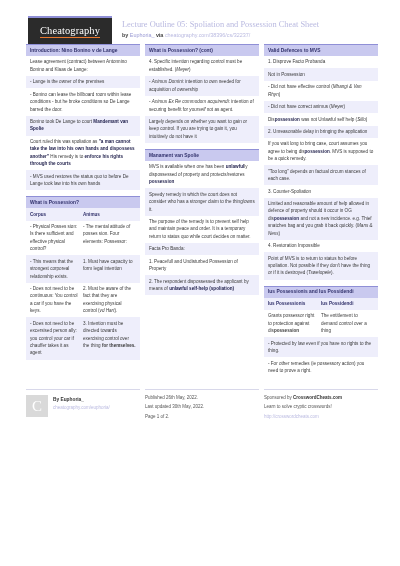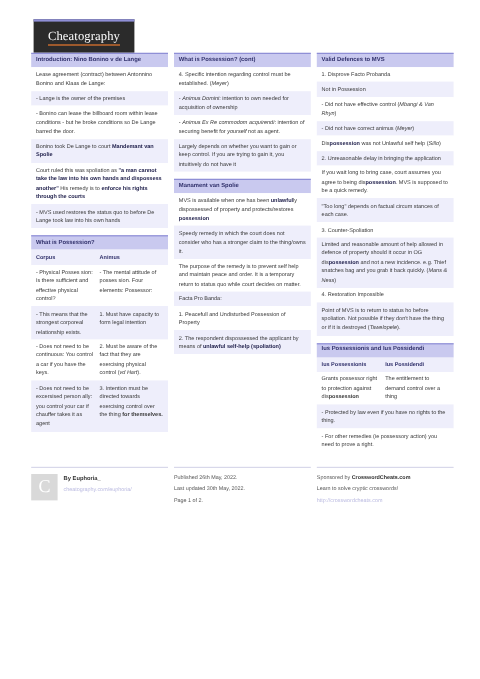--- a/index.html
+++ b/index.html
@@ -163,20 +163,29 @@
   .sponsor-line { margin-bottom: 2.4px; color: #555555; }
   .sponsor-line b { color: #333333; }
   .sponsor-url { color: #b9b9e0; }
 </style>
 </head>
 <body>
 
 <div class="header">
   <div class="logo-box">
     <span class="logo-text">Cheatography</span>
+  </div>
+  <div class="header-text">
+    <div class="sheet-title">Lecture Outline 05: Spoliation and Possession Cheat Sheet</div>
+    <div class="sheet-byline">
+      <span class="by-label">by</span>
+      <span class="author">Euphoria_</span>
+      <span class="via">via</span>
+      <span class="url">cheatography.com/38396/cs/32237/</span>
+    </div>
   </div>
 </div>
 
 <div class="columns" id="columns-root">
     <div class="column">
       <div class="block">
         <div class="block-title">Introduction: Nino Bonino v de Lange</div>
         <div class="row">Lease agreement (contract) between Antonnino Bonino and Klaas de Lange:</div>
         <div class="row alt">- Lange is the owner of the premises</div>
         <div class="row">- Bonino can lease the billboard room within lease conditions - but he broke conditions so De Lange barred the door.</div>

